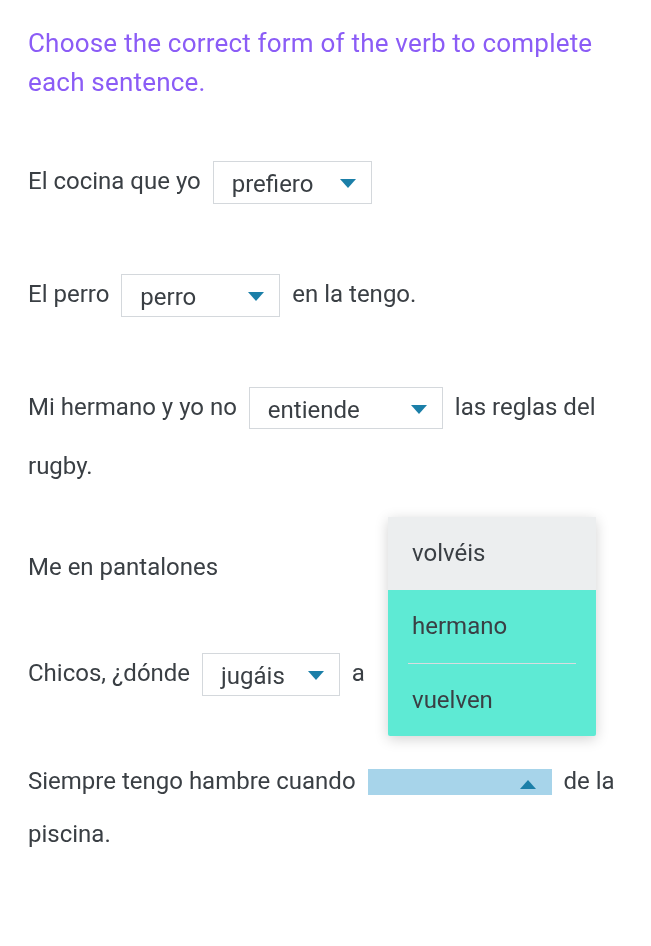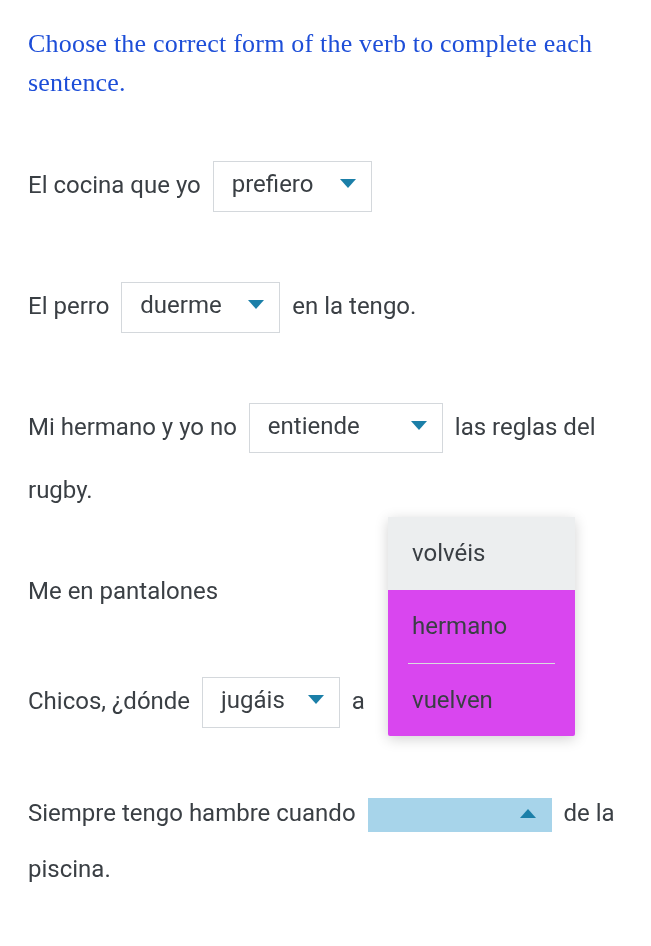--- a/index.html
+++ b/index.html
@@ -7,38 +7,37 @@
   font-family: -apple-system, BlinkMacSystemFont, "Segoe UI", Roboto, "Helvetica Neue", Arial, sans-serif;
   width: 651px;
   height: 946px;
   padding: 24px 28px;
   color: #3a3f44;
   background: #fff;
   font-size: 24px;
   line-height: 1.9;
 }
 .instructions {
-  color: #1d4ed8;
+  color: #8b5cf6;
   font-size: 26px;
   line-height: 1.5;
   margin-bottom: 48px;
   letter-spacing: 0.2px;
-  font-family: Liberation Serif, serif;
 }
 .sentence {
   margin-bottom: 48px;
   line-height: 2.2;
   color: #3a3f44;
 }
 .dropdown {
   display: inline-flex;
   align-items: center;
   border: 1px solid #d4d8dc;
   background: #fff;
-  padding: 8px 14px 12px 18px;
+  padding: 8px 14px 4px 18px;
   vertical-align: middle;
   cursor: pointer;
   margin: 11px 6px;
   line-height: 1.2;
 }
 .dropdown.active {
   background: #a7d4ea;
   border-color: #a7d4ea;
 }
 .dropdown .value {
@@ -55,22 +54,22 @@
 }
 .caret svg { display: block; }
 .dropdown-wide .value { min-width: 120px; }
 .dropdown-med .value { min-width: 85px; }
 .dropdown-sm .value { min-width: 50px; }
 
 .options-popup {
   position: absolute;
   left: 388px;
   top: 517px;
-  width: 187px;
-  background: #d946ef;
+  width: 208px;
+  background: #5eead4;
   box-shadow: 0 3px 14px rgba(0,0,0,0.18);
   border-radius: 2px;
   z-index: 10;
 }
 .option {
   padding: 22px 24px;
   font-size: 24px;
   color: #3a3f44;
   cursor: pointer;
   line-height: 1.2;
@@ -96,21 +95,21 @@
       <svg width="18" height="12" viewBox="0 0 18 12">
           <path d="M1 1 L9 10 L17 1 Z" fill="#1b7fa8"></path>
         </svg>
     </span>
   </span>
 </div>
 
 <div class="sentence">
   <span>El perro </span>
   <span class="dropdown dropdown-med">
-    <span class="value">duerme</span>
+    <span class="value">perro</span>
     <span class="caret">
       <svg width="18" height="12" viewBox="0 0 18 12">
           <path d="M1 1 L9 10 L17 1 Z" fill="#1b7fa8"></path>
         </svg>
     </span>
   </span>
   <span> en la tengo.</span>
 </div>
 
 <div class="sentence">

